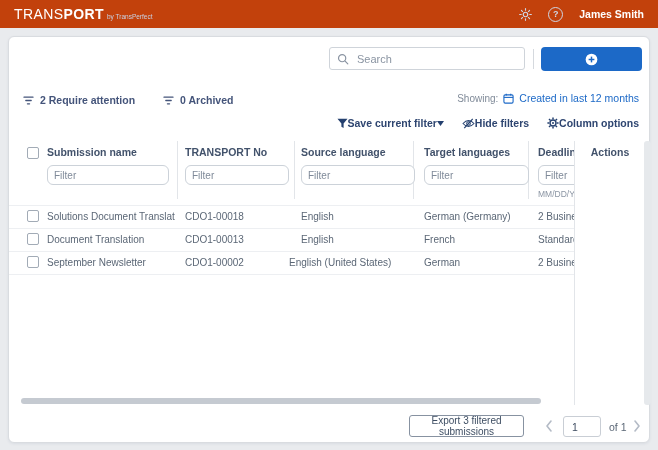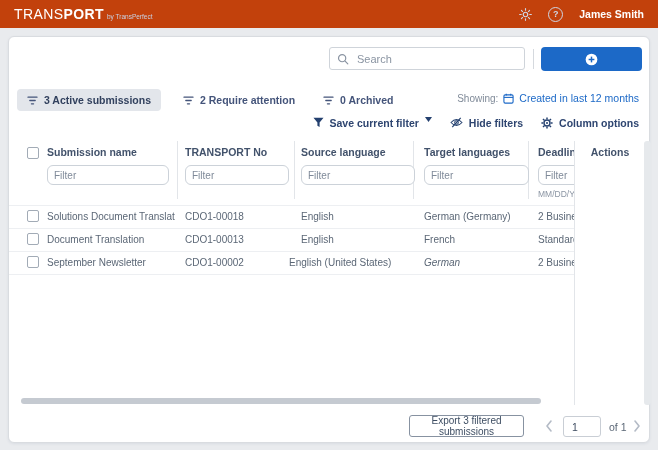--- a/index.html
+++ b/index.html
@@ -55,21 +55,21 @@
   .tab{
     display:flex;align-items:center;gap:6px;font-size:10.5px;font-weight:700;
     color:#44547a;cursor:pointer;height:22px;border-radius:4px;padding:0 6px;
   }
   .tab.active{background:#e3e6eb;color:#32415e;padding:0 10px;}
   .showing{position:absolute;right:10px;top:55px;display:flex;align-items:center;gap:5px;}
   .showing-label{font-size:10px;color:#808b99;}
   .showing-value{font-size:10.5px;color:#1C69C7;cursor:pointer;}
   
   .toolbar{position:absolute;right:10px;top:80px;display:flex;align-items:center;gap:18px;}
-  .tool{display:flex;align-items:flex-start;gap:6px;font-size:10.5px;font-weight:700;color:#2e4570;cursor:pointer;}
+  .tool{display:flex;align-items:center;gap:0;font-size:10.5px;font-weight:700;color:#2e4570;cursor:pointer;}
   
   .table-region{position:absolute;left:0;top:104px;width:642px;height:264px;overflow:hidden;}
   .hdr{position:absolute;top:5px;font-size:10.5px;font-weight:700;color:#42526b;white-space:nowrap;}
   .col-sep{position:absolute;top:0;width:1px;height:58px;background:#e2e5e9;}
   .checkbox{
     width:12px;height:12px;border:1px solid #a2abb6;border-radius:2px;background:#fff;
     box-sizing:border-box;cursor:pointer;
   }
   .finput{
     position:absolute;top:24px;height:20px;border:1px solid #ccd2d9;border-radius:6px;
@@ -154,32 +154,20 @@
     <span style="display:flex;">
       <svg width="13" height="13" viewBox="0 0 14 14">
           <circle cx="7" cy="7" r="6.3" fill="#fff"></circle>
           <line x1="7" y1="3.9" x2="7" y2="10.1" stroke="#1C69C7" stroke-width="1.6"></line>
           <line x1="3.9" y1="7" x2="10.1" y2="7" stroke="#1C69C7" stroke-width="1.6"></line>
         </svg>
     </span>
   </button>
 
   <div class="tabs">
-    <div class="tab active">
-      <span style="display:flex;">
-        <svg width="11" height="9" viewBox="0 0 12 10">
-            <g stroke="#44547a" stroke-width="1.4" stroke-linecap="round">
-              <line x1="1" y1="1.3" x2="11" y2="1.3"></line>
-              <line x1="3" y1="5" x2="9" y2="5"></line>
-              <line x1="4.8" y1="8.7" x2="7.2" y2="8.7"></line>
-            </g>
-          </svg>
-      </span>
-      <span>3 Active submissions</span>
-    </div>
     <div class="tab">
       <span style="display:flex;">
         <svg width="11" height="9" viewBox="0 0 12 10">
             <g stroke="#44547a" stroke-width="1.4" stroke-linecap="round">
               <line x1="1" y1="1.3" x2="11" y2="1.3"></line>
               <line x1="3" y1="5" x2="9" y2="5"></line>
               <line x1="4.8" y1="8.7" x2="7.2" y2="8.7"></line>
             </g>
           </svg>
       </span>
@@ -293,21 +281,21 @@
         <span class="cell" style="left:176px;">CDO1-00013</span>
         <span class="cell" style="left:292px;">English</span>
         <span class="cell" style="left:415px;">French</span>
         <span class="cell" style="left:529px;">Standard</span>
       </div>
       <div class="trow">
         <div class="checkbox"></div>
         <span class="cell" style="left:38px;max-width:128px;overflow:hidden;">September Newsletter</span>
         <span class="cell" style="left:176px;">CDO1-00002</span>
         <span class="cell" style="left:280px;">English (United States)</span>
-        <span class="cell" style="left:415px;font-style:italic;">German</span>
+        <span class="cell" style="left:415px;">German</span>
         <span class="cell" style="left:529px;">2 Business days</span>
       </div>
     </div>
 
     <div class="actions-overlay">
       <div class="hdr">Actions</div>
     </div>
 
     <div class="vscroll"></div>
     <div class="hscroll"></div>

